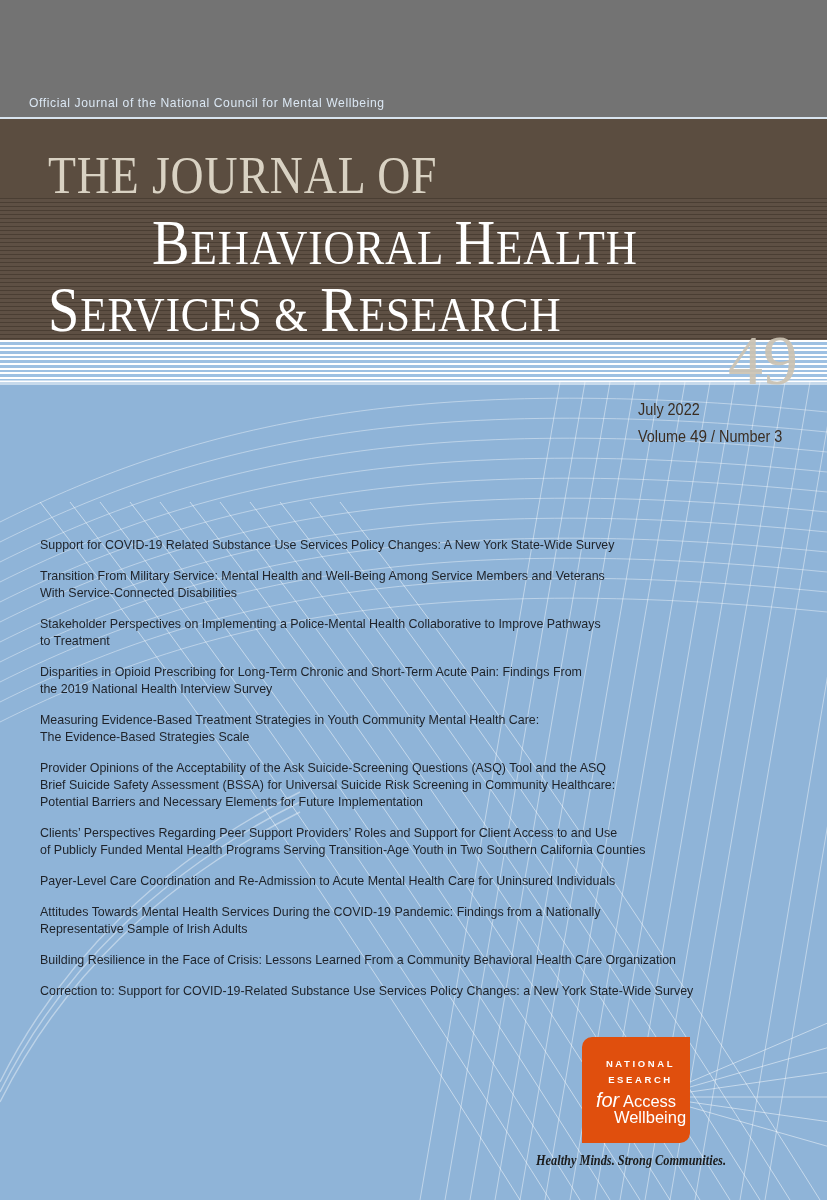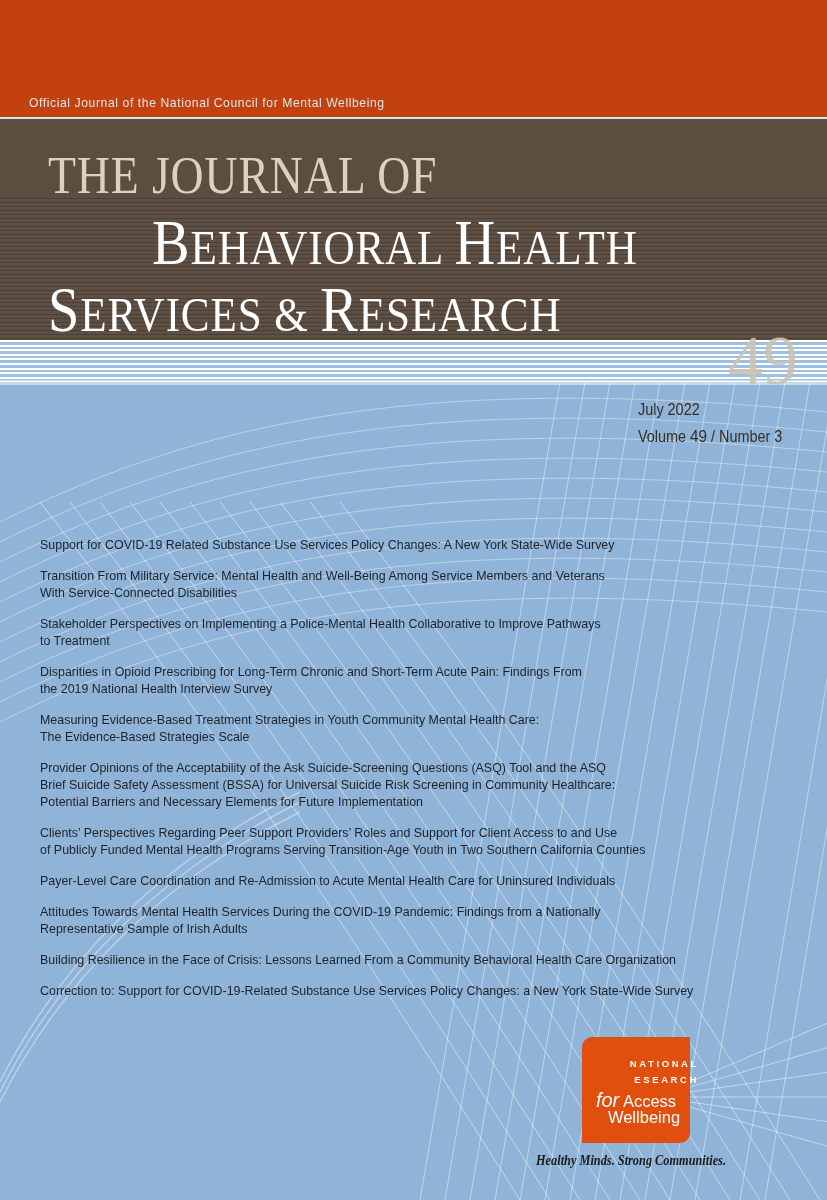--- a/index.html
+++ b/index.html
@@ -7,21 +7,21 @@
     body {
       position: relative;
       background: #8fb4d8;
       font-family: "Liberation Sans", sans-serif;
     }
     .cover { position: absolute; left: 0; top: 0; width: 827px; height: 1200px; overflow: hidden; }
 
     
     .top-band {
       position: absolute; left: 0; top: 0; width: 827px; height: 135px;
-      background: #c2410c;
+      background: #737373;
     }
     .tagline {
       position: absolute; left: 29px; top: 95px;
       color: #dbe7f3; font-size: 13.2px; letter-spacing: 0.65px;
       font-family: "Liberation Sans", sans-serif;
       transform: scaleX(0.92); transform-origin: left center;
       white-space: nowrap;
     }
     .sep-line {
       position: absolute; left: 0; top: 117px; width: 827px; height: 2px;
@@ -113,31 +113,31 @@
     
     .logo {
       position: absolute; left: 582px; top: 1037px; width: 108px; height: 106px;
       background: #e04f0d;
       border-radius: 10px 0 10px 0;
       text-align: center; color: #fff;
     }
     .logo-l1, .logo-l2 {
       position: absolute; left: 0; width: 117px;
       font-family: "Liberation Sans", sans-serif;
-      font-size: 9.5px; letter-spacing: 2.6px; font-weight: bold; text-align: right;
+      font-size: 9.5px; letter-spacing: 2.6px; font-weight: bold;
     }
     .logo-l1 { top: 21px; }
     .logo-l2 { top: 37px; }
     .logo-l3 {
       position: absolute; left: 0; width: 108px; top: 52px;
       font-family: "Liberation Sans", sans-serif; font-size: 16.5px;
     }
     .logo-l3 .for { font-family: Liberation Sans, sans-serif; font-style: italic; font-size: 20px; }
     .logo-l4 {
-      position: absolute; left: 8px; width: 108px; top: 71px;
+      position: absolute; left: 14px; width: 108px; top: 71px;
       font-family: "Liberation Sans", sans-serif; font-size: 16.5px;
     }
     .slogan {
       position: absolute; left: 536px; top: 1153px;
       font-family: "Liberation Serif", serif; font-style: italic; font-weight: bold;
       font-size: 14px; color: #1b1b1b; white-space: nowrap;
       transform: scaleX(0.88); transform-origin: left top;
     }
   </style>
 </head>

